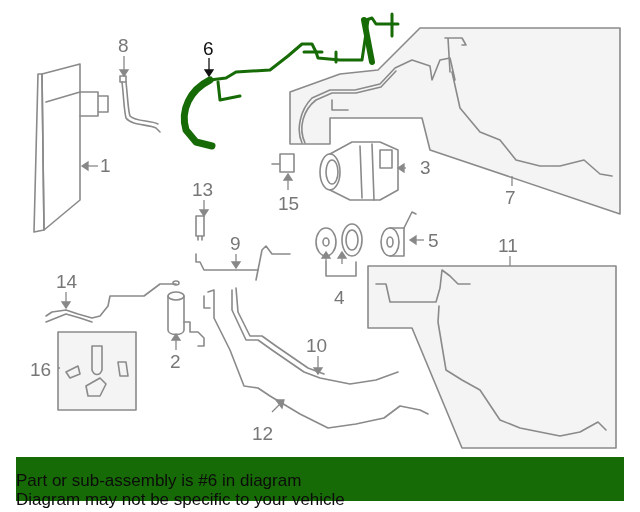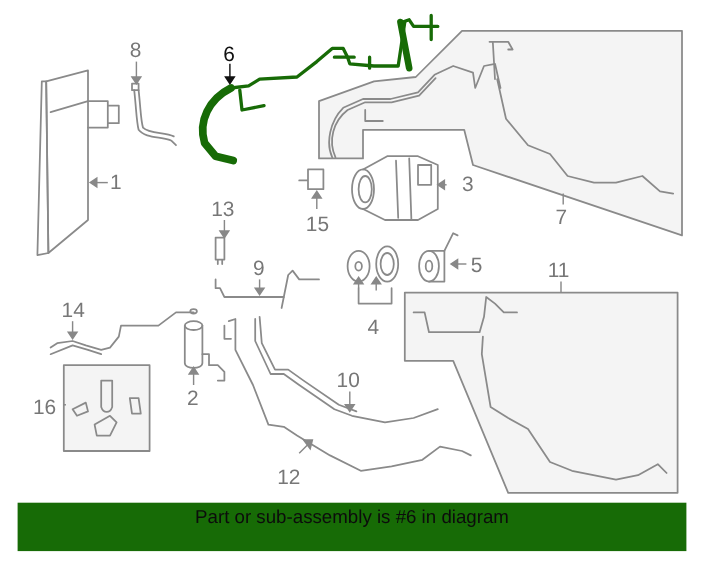--- a/index.html
+++ b/index.html
@@ -1,20 +1,20 @@
 <!DOCTYPE html>
 <html><head>
 <meta charset="utf-8">
 <style>
   html, body { margin:0; padding:0; background:#ffffff; }
   body { width:640px; height:512px; position:relative; overflow:hidden; font-family:"Liberation Sans", sans-serif; }
   #diagram { position:absolute; left:0; top:0; width:640px; height:512px; }
   .lbl { font-family:"Liberation Sans", sans-serif; font-size:19px; fill:#777777; }
   .lbl6 { font-family:"Liberation Sans", sans-serif; font-size:19px; fill:#111111; }
-  .banner { position:absolute; left:16px; top:457px; width:608px; height:44px; background:#176b06; color:#0c0c0c; text-align:center; font-size:17px; line-height:19px; padding-top:3px; box-sizing:border-box; }
+  .banner { position:absolute; left:16px; top:457px; width:608px; height:44px; background:#176b06; color:#0c0c0c; text-align:left; font-size:17px; line-height:19px; padding-top:14px; box-sizing:border-box; }
   .banner div { white-space:nowrap; }
 </style>
 </head>
 <body>
 
 <svg id="diagram" viewBox="0 0 640 512" xmlns="http://www.w3.org/2000/svg">
   <g fill="none" stroke="#8a8a8a" stroke-width="1.6" stroke-linejoin="round" stroke-linecap="round">
 
     <g>
       <path d="M290 92 L340 74 L378 70 L420 28 L620 28 L620 214 L430 150 L422 118 L330 118 L330 144 L290 144 Z" fill="#f4f4f4"></path>
@@ -168,13 +168,14 @@
   <text class="lbl" x="334" y="304">4</text>
   <text class="lbl" x="56" y="288">14</text>
   <text class="lbl" x="170" y="368">2</text>
   <text class="lbl" x="30" y="376">16</text>
   <text class="lbl" x="306" y="352">10</text>
   <text class="lbl" x="252" y="440">12</text>
 </svg>
 
 <div class="banner">
   <div>Part or sub-assembly is #6 in diagram</div>
+  <div>Diagram may not be specific to your vehicle</div>
 </div>
 
 </body></html>

